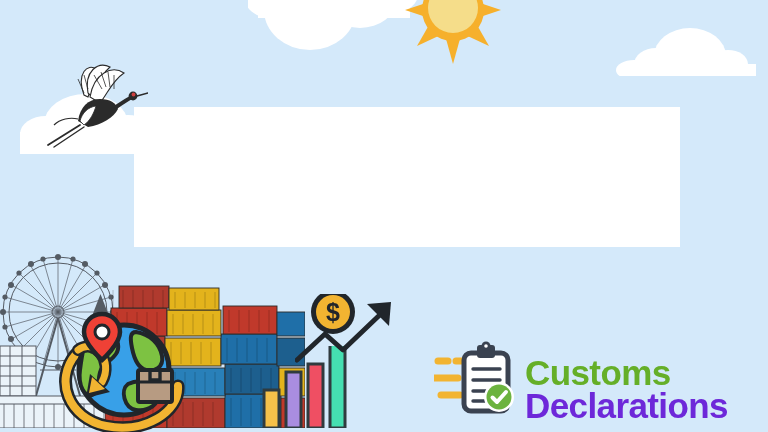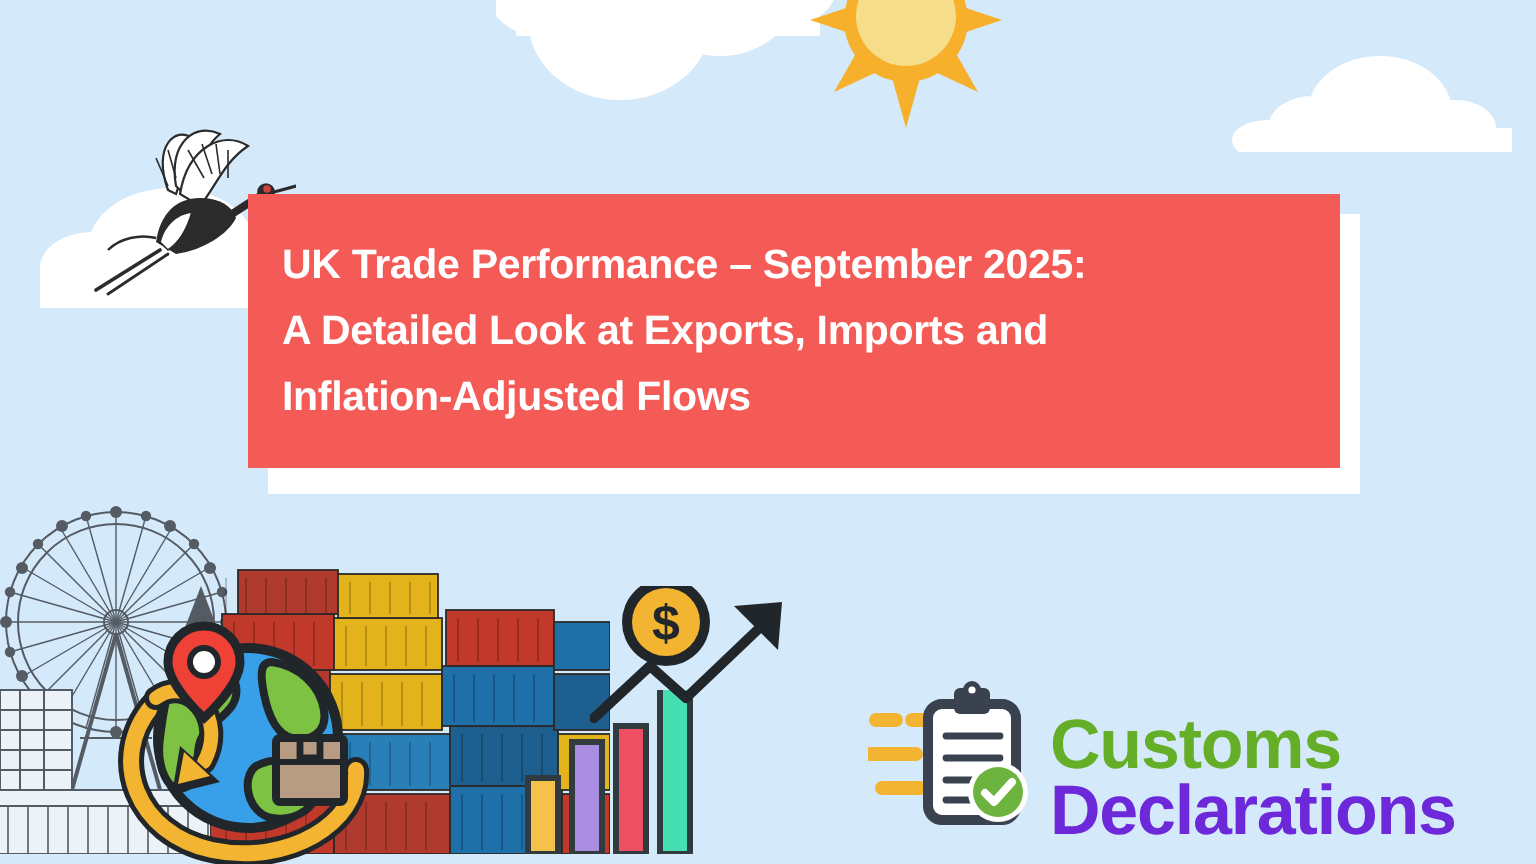--- a/index.html
+++ b/index.html
@@ -184,25 +184,20 @@
     <path d="M93 41 L104 38" stroke="#2b2b2b" stroke-width="1.6" stroke-linecap="round"></path>
 
     <path d="M36 70 L4 90" stroke="#2b2b2b" stroke-width="1.8" stroke-linecap="round"></path>
     <path d="M40 72 L10 92" stroke="#2b2b2b" stroke-width="1.4" stroke-linecap="round"></path>
     <path d="M34 64 C26 62 16 64 10 70" stroke="#2b2b2b" stroke-width="1.2" fill="none"></path>
   </svg>
 </div>
 
 <div id="banner-wrap">
   <div id="banner-shadow"></div>
-  <div id="banner">
-    <h1 id="banner-title">UK Trade Performance – September 2025:
-A Detailed Look at Exports, Imports and
-Inflation-Adjusted Flows</h1>
-  </div>
 </div>
 
 <div id="illustration">
 
   <div id="london-sketch">
     <svg width="180" height="178" viewBox="0 0 180 178">
       <g stroke="#4a4f57" fill="none" stroke-width="1">
 
         <circle cx="62" cy="62" r="55"></circle>
         <circle cx="62" cy="62" r="49"></circle>

